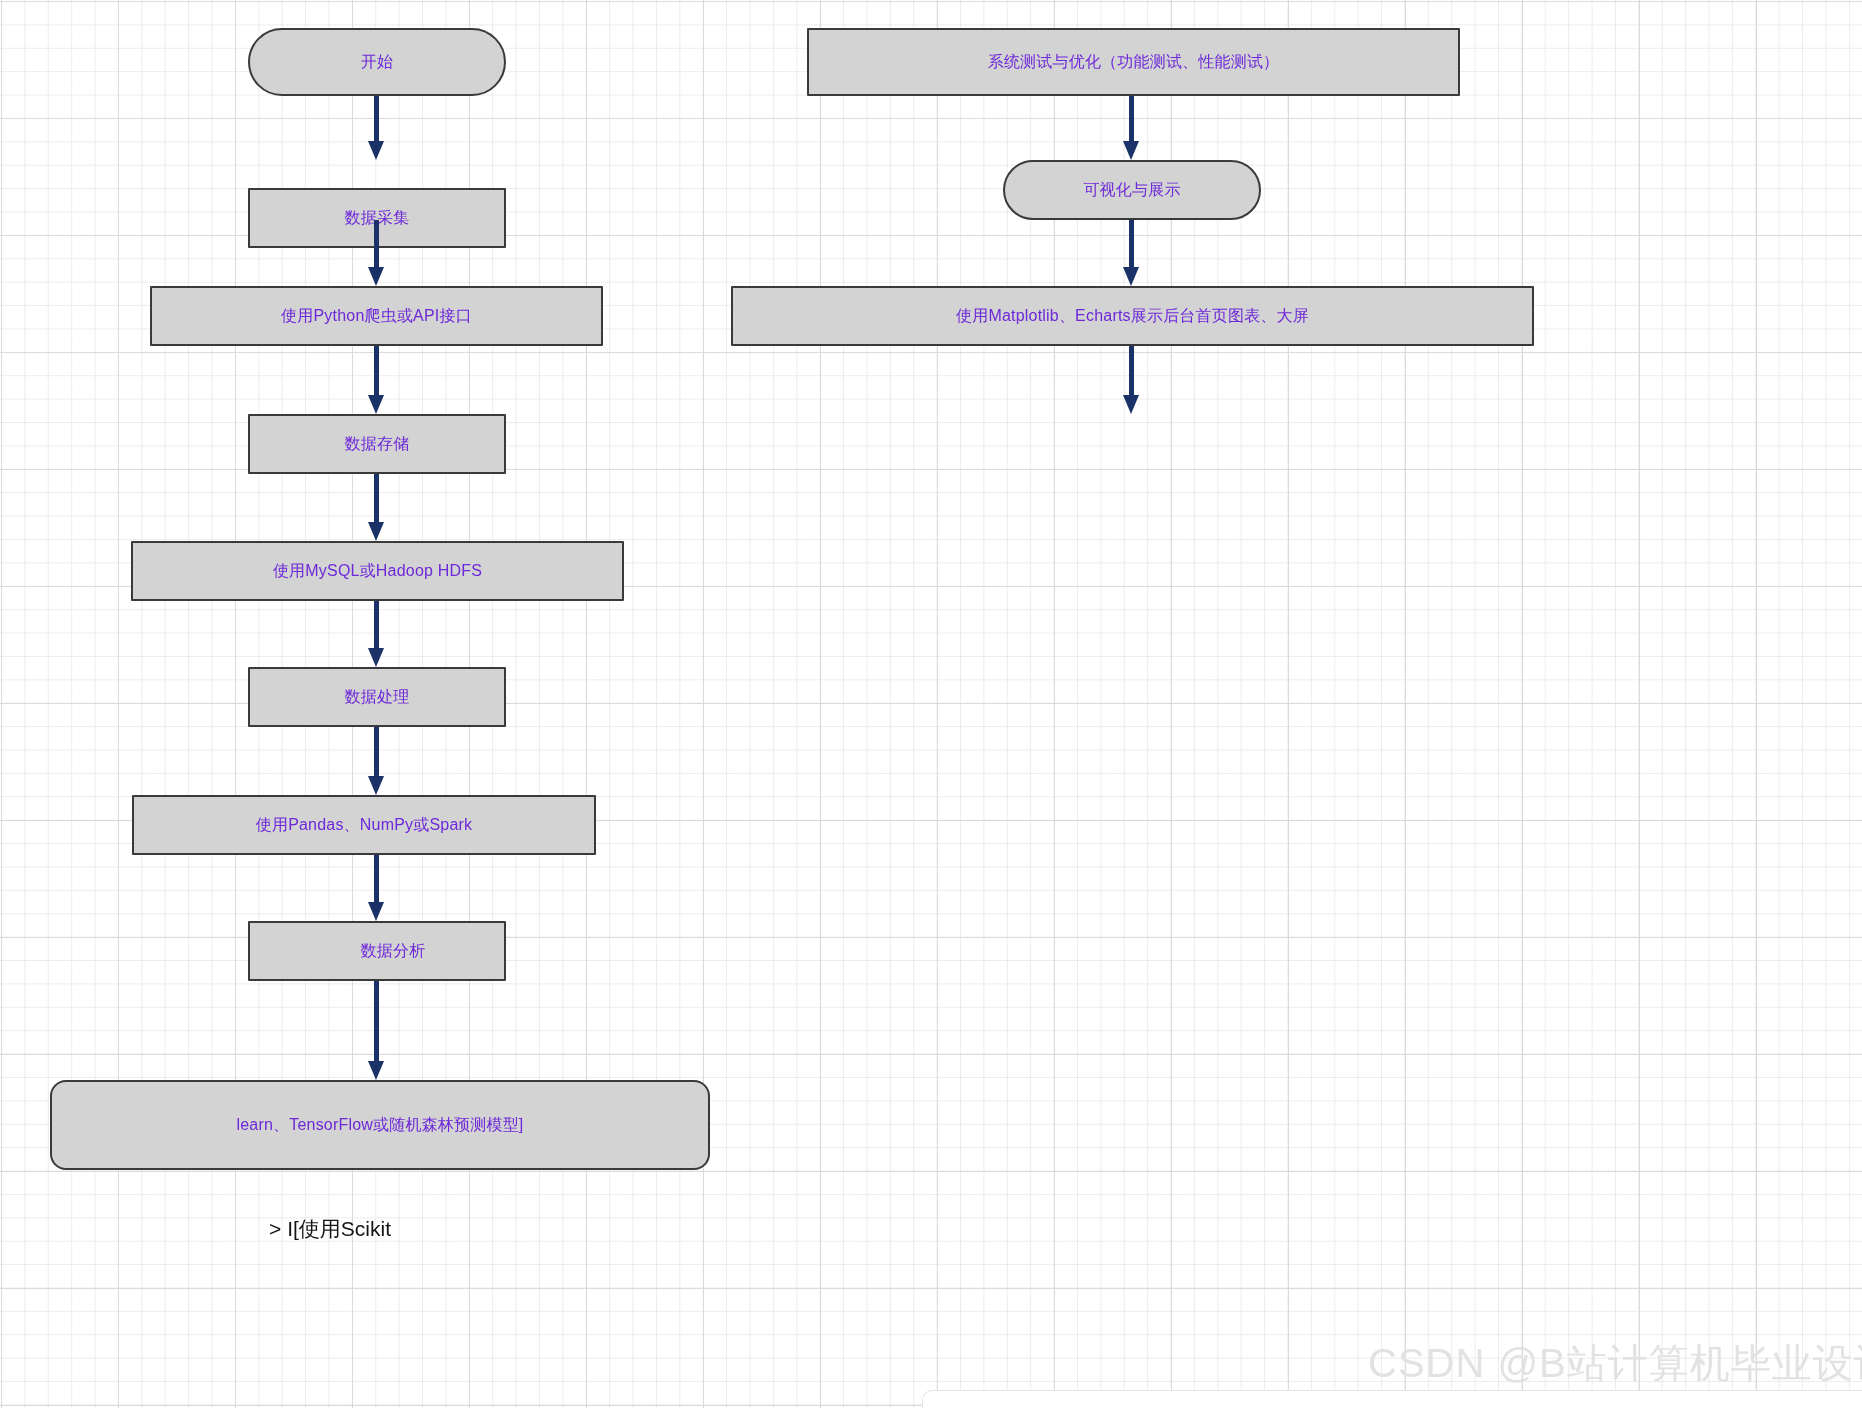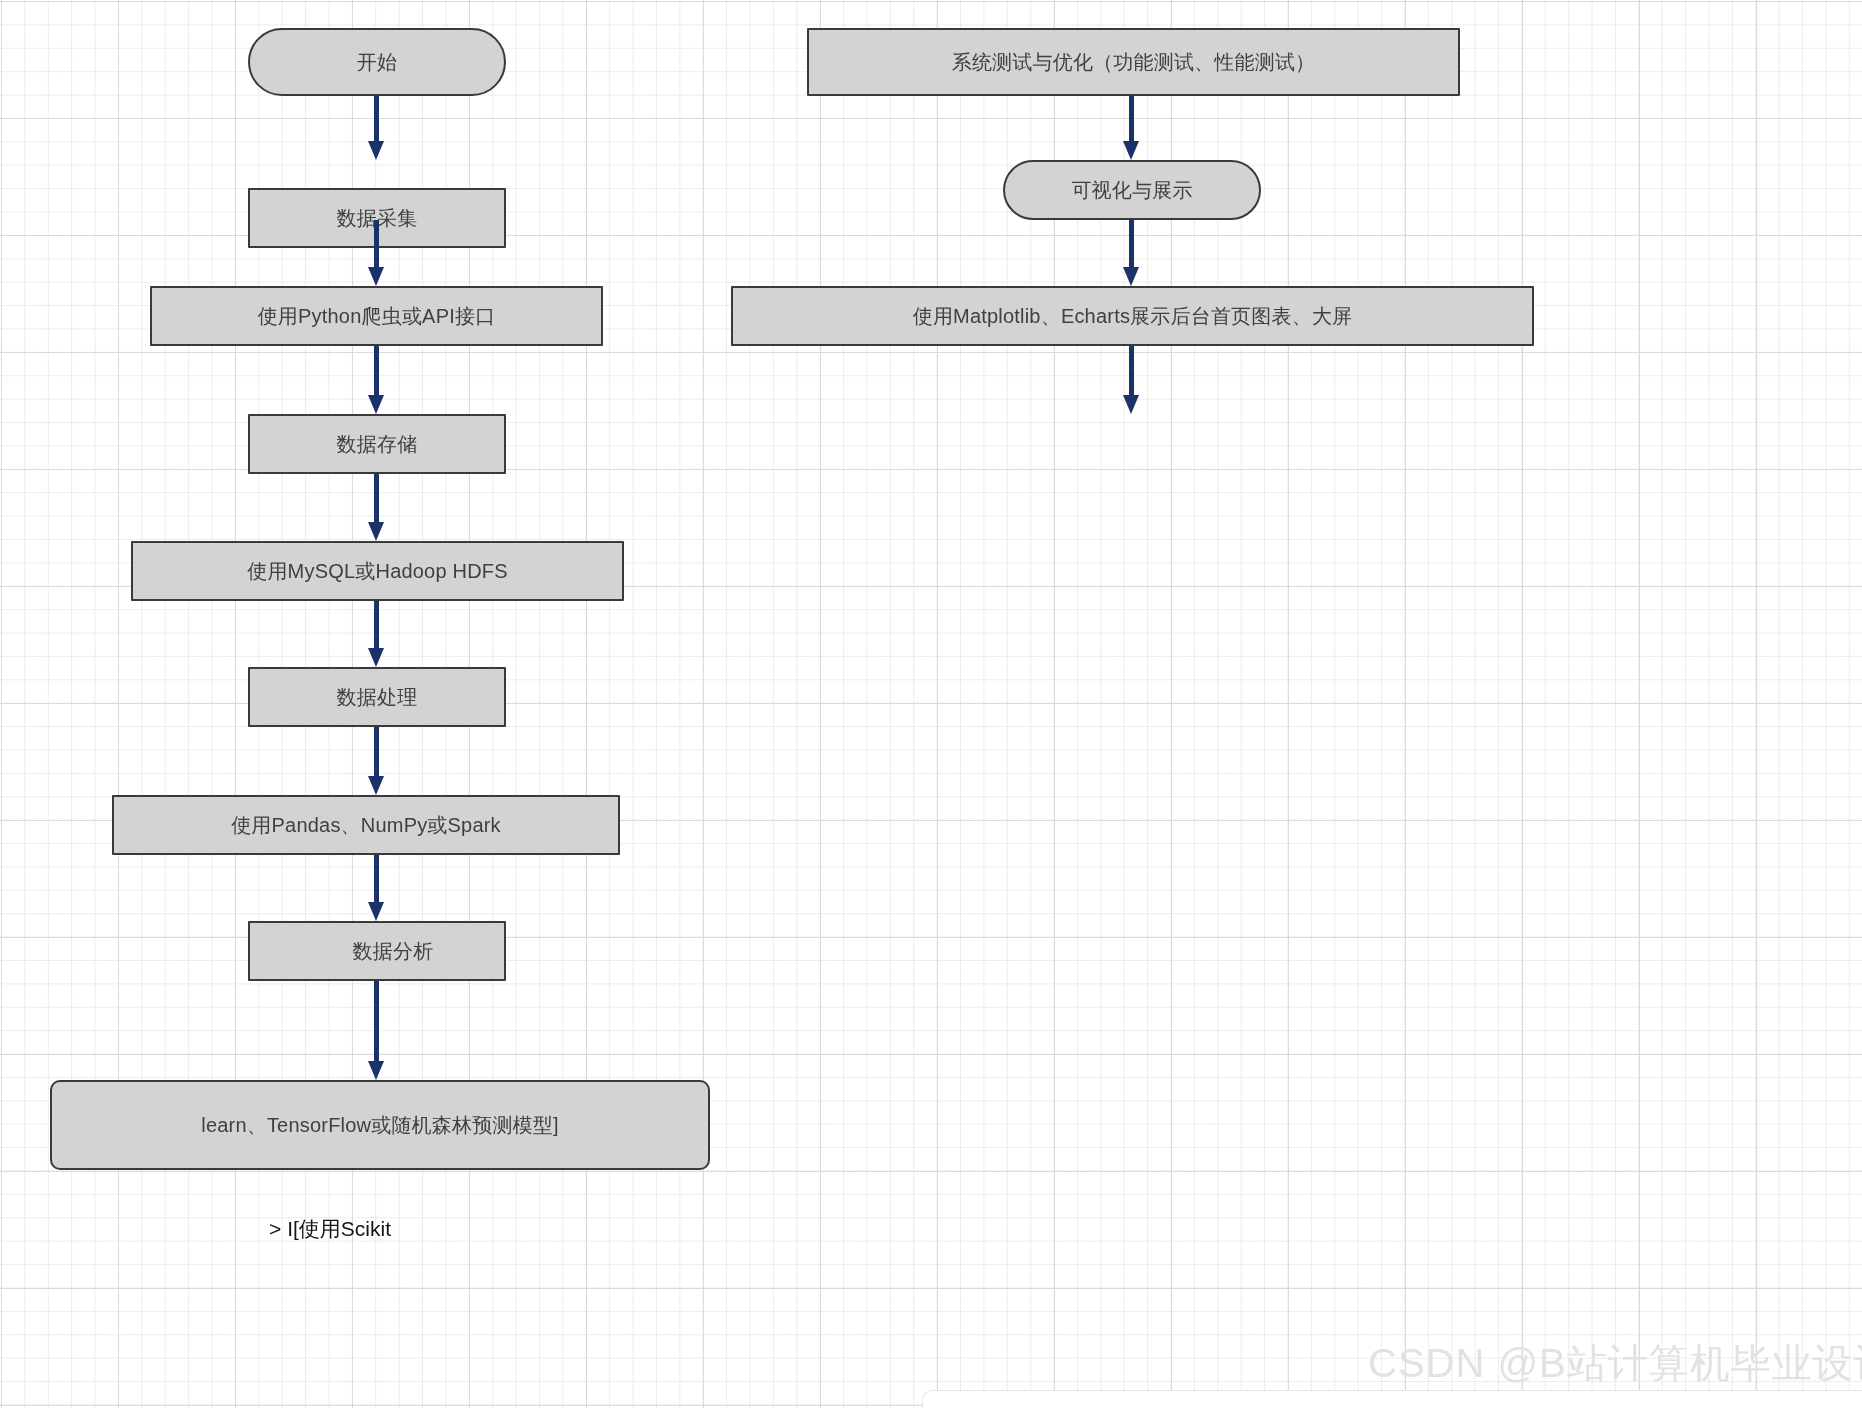--- a/index.html
+++ b/index.html
@@ -29,30 +29,30 @@
 
   
   .node {
     position: absolute;
     box-sizing: border-box;
     background: #d3d3d3;
     border: 2px solid #3a3a3a;
     display: flex;
     align-items: center;
     justify-content: center;
-    color: #404040;
-    font-size: 20px;
+    color: #6d28d9;
+    font-size: 16px;
     line-height: 1.35;
     letter-spacing: 0.2px;
     text-align: center;
     white-space: nowrap;
     user-select: none;
   }
   .node.rect   { border-radius: 1px; }
-  .node.round  { border-radius: 10px; }
+  .node.round  { border-radius: 16px; }
   .node.stadium{ border-radius: 999px; }
 
   
   .edge {
     position: absolute;
     pointer-events: none;
   }
   .edge .shaft {
     position: absolute;
     left: 0;
@@ -120,21 +120,21 @@
   </div>
 
   <div class="node rect" style="left:131px;top:541px;width:493px;height:60px;">
     <span>使用MySQL或Hadoop HDFS</span>
   </div>
 
   <div class="node rect" style="left:248px;top:667px;width:258px;height:60px;font-family:Liberation Serif, serif;">
     <span>数据处理</span>
   </div>
 
-  <div class="node rect" style="left:112px;top:795px;width:508px;height:60px;">
+  <div class="node rect" style="left:132px;top:795px;width:464px;height:60px;">
     <span>使用Pandas、NumPy或Spark</span>
   </div>
 
   <div class="node rect" style="left:248px;top:921px;width:258px;height:60px;padding-left:32px;">
     <span>数据分析</span>
   </div>
 
   <div class="node round" style="left:50px;top:1080px;width:660px;height:90px;">
     <span>learn、TensorFlow或随机森林预测模型]</span>
   </div>

